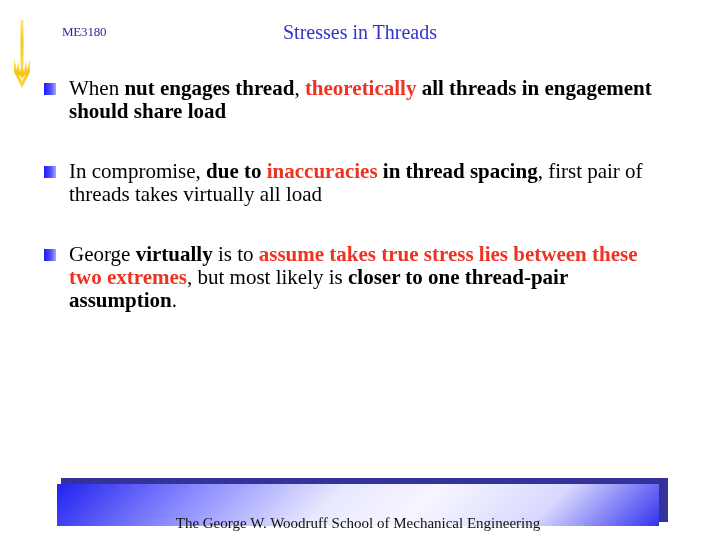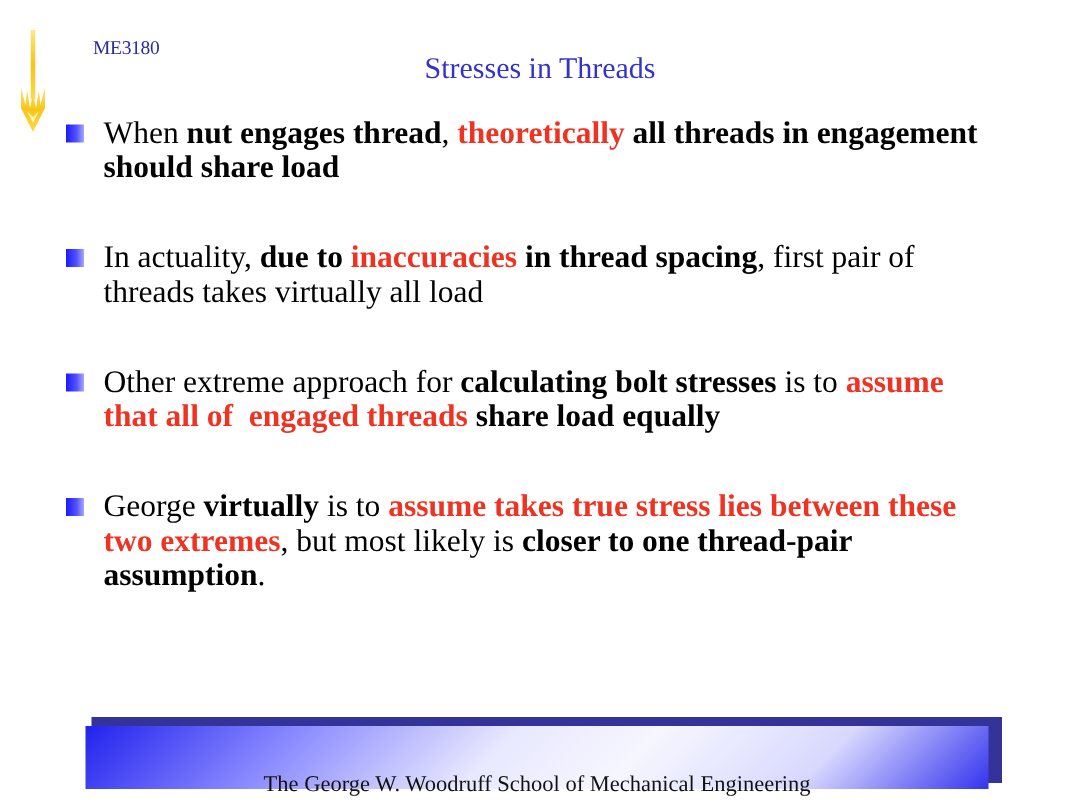--- a/index.html
+++ b/index.html
@@ -28,21 +28,21 @@
       top: 24px;
       font-size: 13px;
       color: #2b2b9e;
       font-family: "Liberation Serif", serif;
       letter-spacing: -0.2px;
     }
     .slide-title {
       position: absolute;
       left: 0;
       width: 720px;
-      top: 35px;
+      top: 21px;
       text-align: center;
       font-size: 20px;
       color: #3333cc;
       padding-left: 0;
     }
     .slide-title span {
       display: inline-block;
       margin-left: 0;
       position: relative;
       left: 0px;
@@ -136,25 +136,24 @@
   <span>Stresses in Threads</span>
 </div>
 
 <ul class="bullets">
   <li class="bullet">
     <span class="bullet-marker"></span>
     <span><span>When </span><span class="b">nut engages thread</span><span>, </span><span class="red-b">theoretically</span><span class="b"> all threads in engagement should share load</span></span>
   </li>
   <li class="bullet">
     <span class="bullet-marker"></span>
-    <span><span>In actuality, </span><span class="b">due to </span><span class="red-b">inaccuracies</span><span class="b"> in thread spacing</span><span>, first pair of threads takes virtually all load</span></span>
+    <span><span>In compromise, </span><span class="b">due to </span><span class="red-b">inaccuracies</span><span class="b"> in thread spacing</span><span>, first pair of threads takes virtually all load</span></span>
   </li>
   <li class="bullet">
     <span class="bullet-marker"></span>
-    <span><span>Other extreme approach for </span><span class="b">calculating bolt stresses</span><span> is to </span><span class="red-b" style="white-space: pre-wrap;">assume that all of  engaged threads</span><span class="b"> share load equally</span></span>
   </li>
   <li class="bullet">
     <span class="bullet-marker"></span>
     <span><span>George </span><span class="b">virtually</span><span> is to </span><span class="red-b">assume takes true stress lies between these two extremes</span><span>, but most likely is </span><span class="b">closer to one thread-pair assumption</span><span>.</span></span>
   </li>
 </ul>
 
 <div class="footer">
   <div class="footer-shadow"></div>
   <div class="footer-box"></div>

